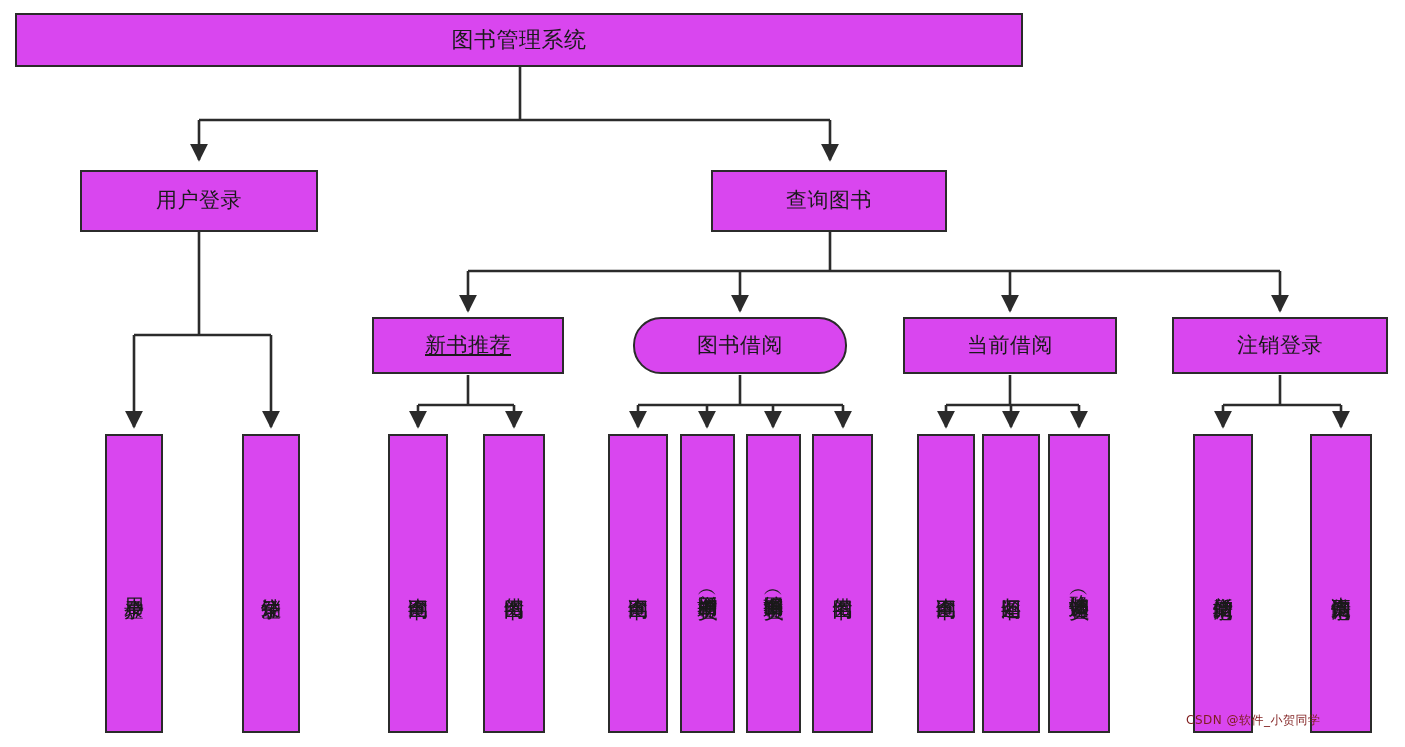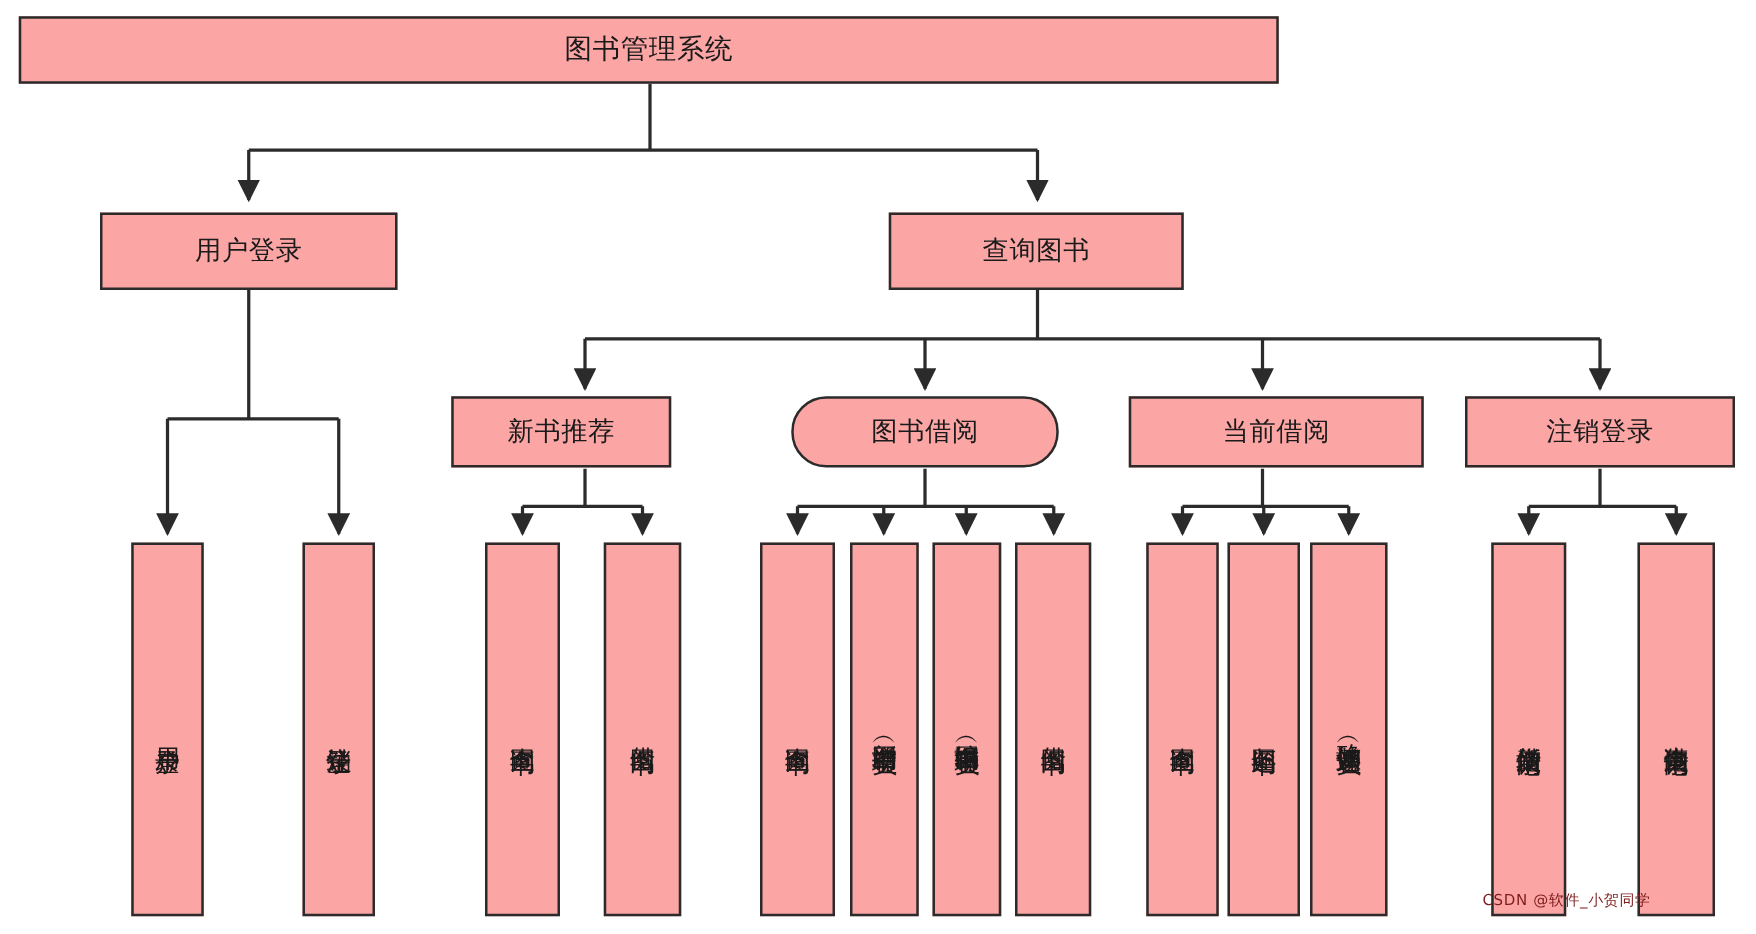--- a/index.html
+++ b/index.html
@@ -14,21 +14,21 @@
     position: relative;
     width: 1405px;
     height: 747px;
     background: #ffffff;
     overflow: hidden;
   }
   .node {
     position: absolute;
     box-sizing: border-box;
     border: 2px solid #2b2b2b;
-    background: #fca5a5;
+    background: #d946ef;
     display: flex;
     align-items: center;
     justify-content: center;
     color: #1a1a1a;
   }
   .node.horiz {
     font-size: 21px;
     line-height: 1.2;
     letter-spacing: 0.5px;
   }
@@ -125,27 +125,27 @@
     <span>图书管理系统</span>
   </div>
 
   <div class="node horiz" style="left:80px; top:170px; width:238px; height:62px;">
     <span>用户登录</span>
   </div>
   <div class="node horiz" style="left:711px; top:170px; width:236px; height:62px;">
     <span>查询图书</span>
   </div>
 
-  <div class="node horiz" style="left:361px; top:317px; width:176px; height:57px;">
+  <div class="node horiz" style="left:372px; top:317px; width:192px; height:57px;text-decoration:underline;">
     <span>新书推荐</span>
   </div>
   <div class="node horiz" style="left:633px; top:317px; width:214px; height:57px;border-radius:28px;">
     <span>图书借阅</span>
   </div>
-  <div class="node horiz" style="left:903px; top:317px; width:236px; height:57px;justify-content:center;">
+  <div class="node horiz" style="left:903px; top:317px; width:214px; height:57px;justify-content:center;">
     <span>当前借阅</span>
   </div>
   <div class="node horiz" style="left:1172px; top:317px; width:216px; height:57px;">
     <span>注销登录</span>
   </div>
 
   <div class="node vert" style="left:105px; top:434px; width:58px; height:299px;">
     <span class="vlabel">用户登录</span>
   </div>
   <div class="node vert" style="left:242px; top:434px; width:58px; height:299px;">

